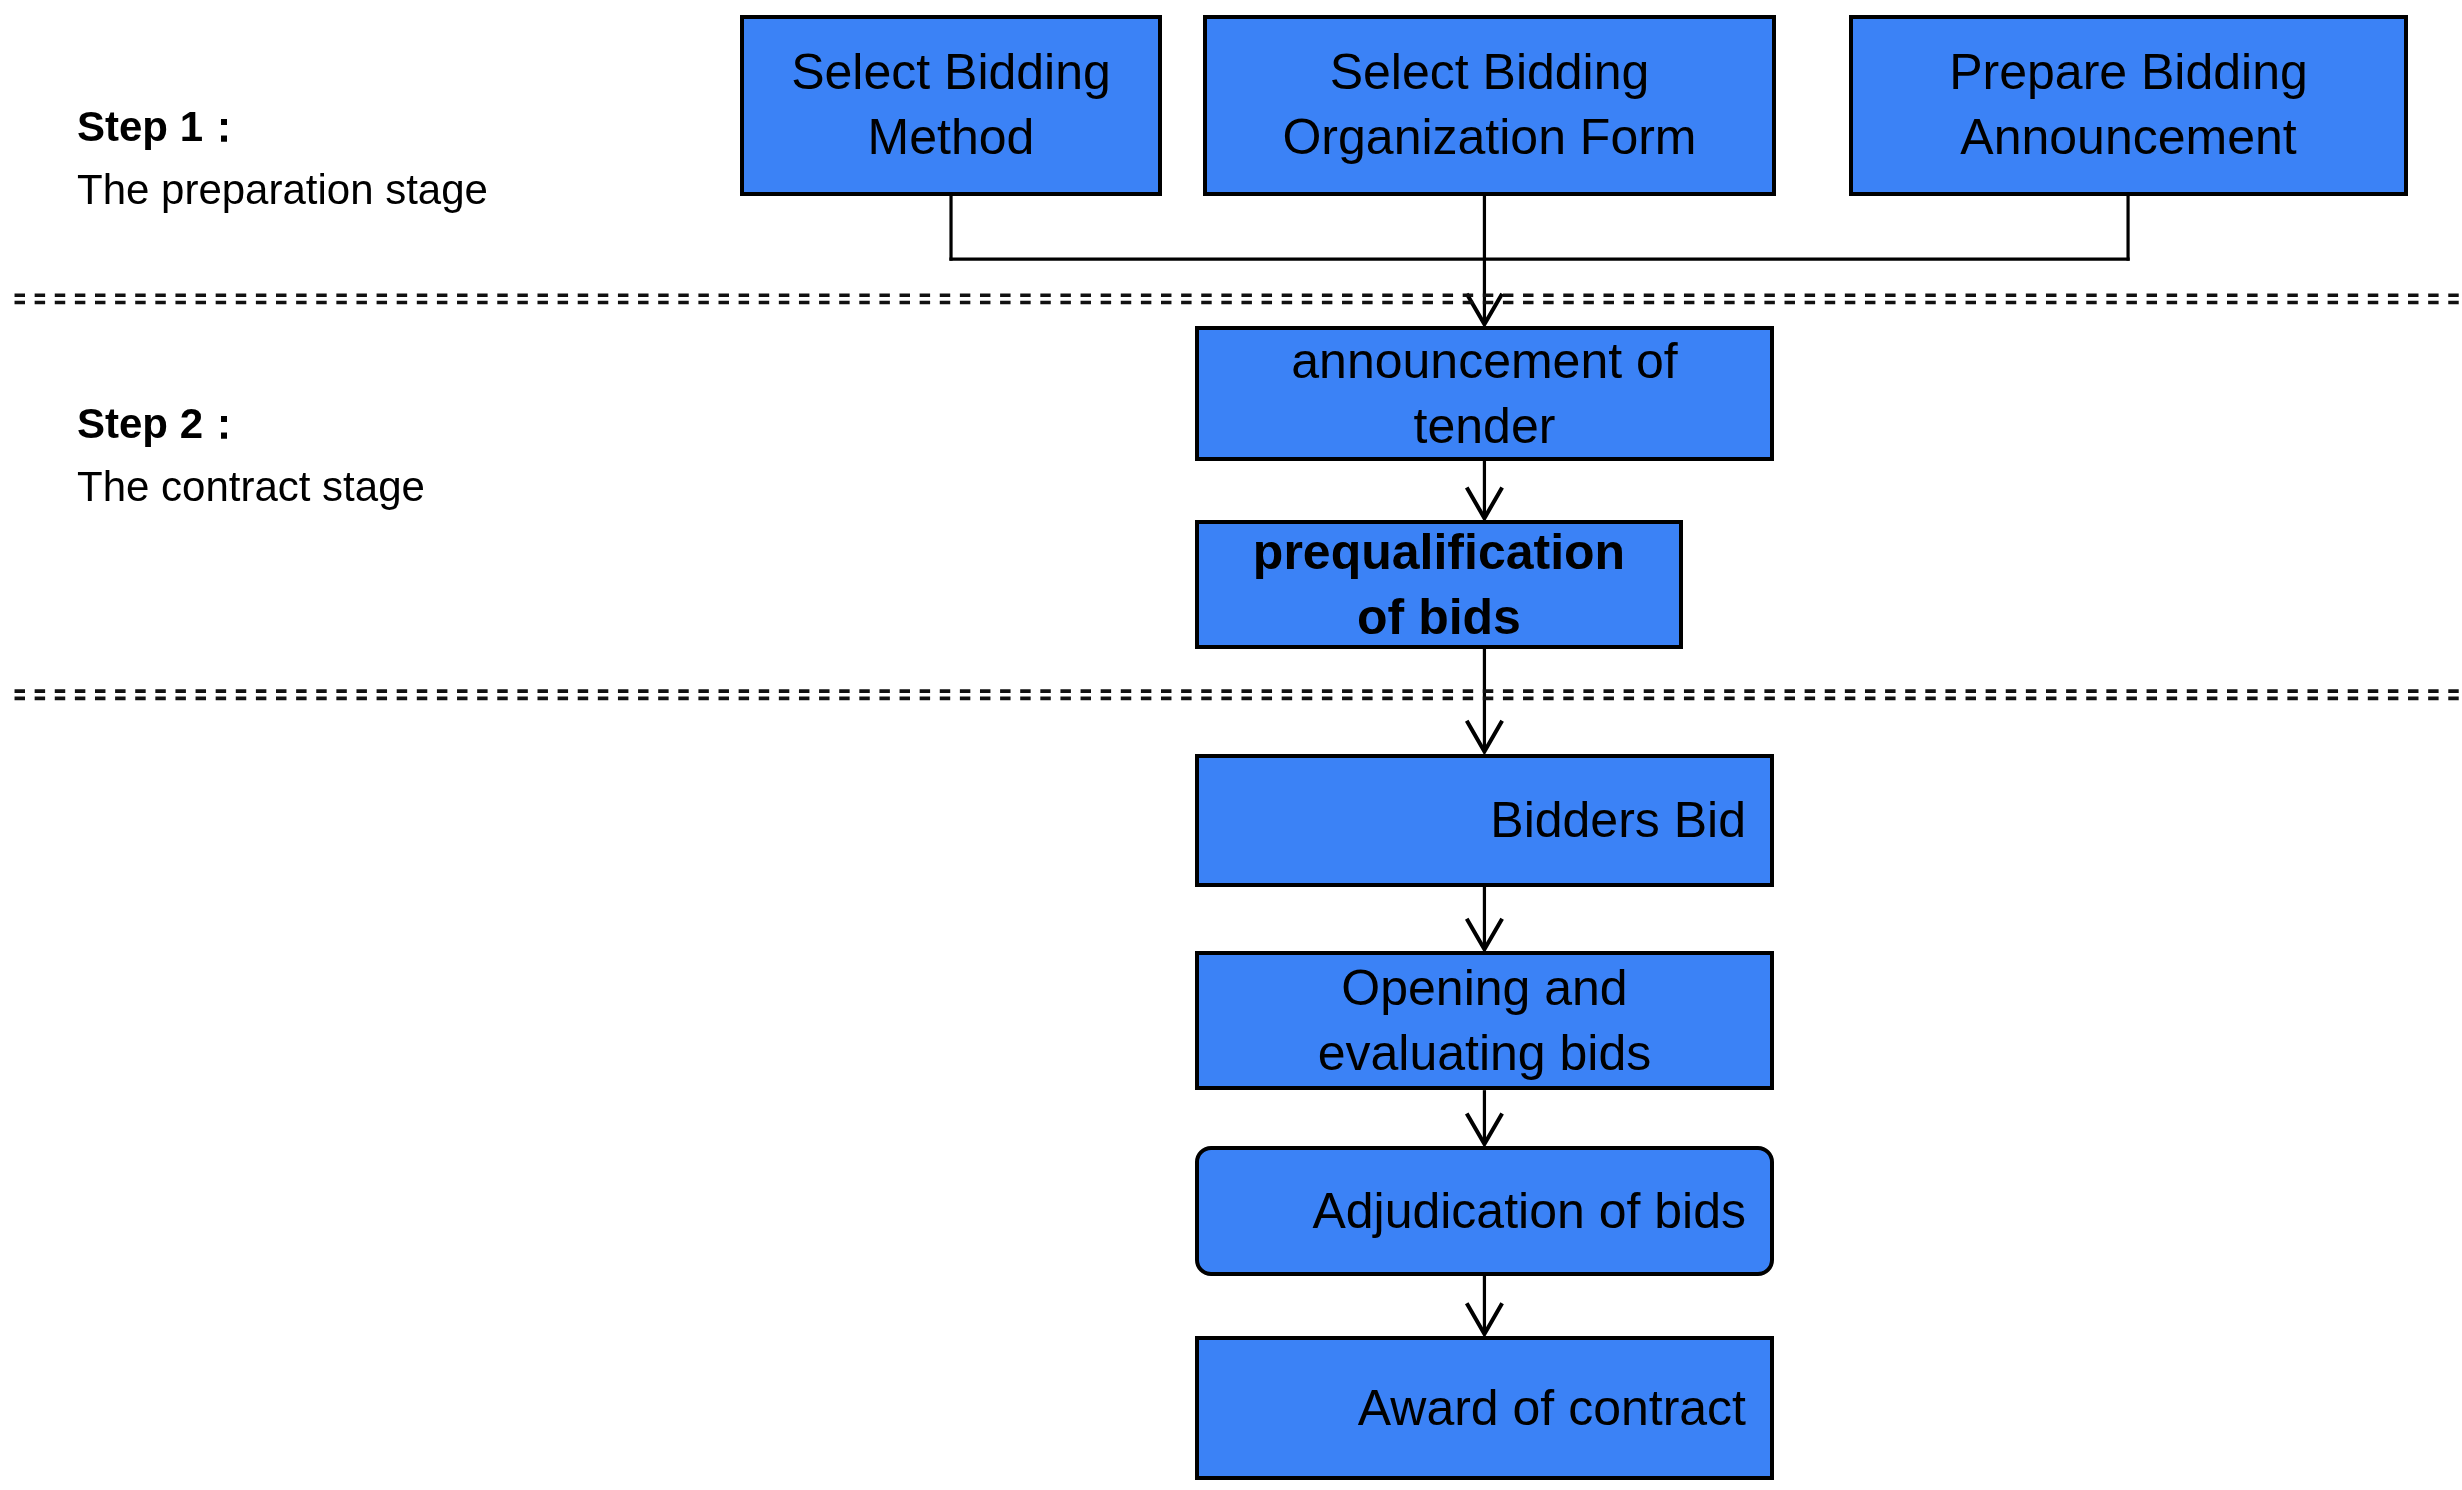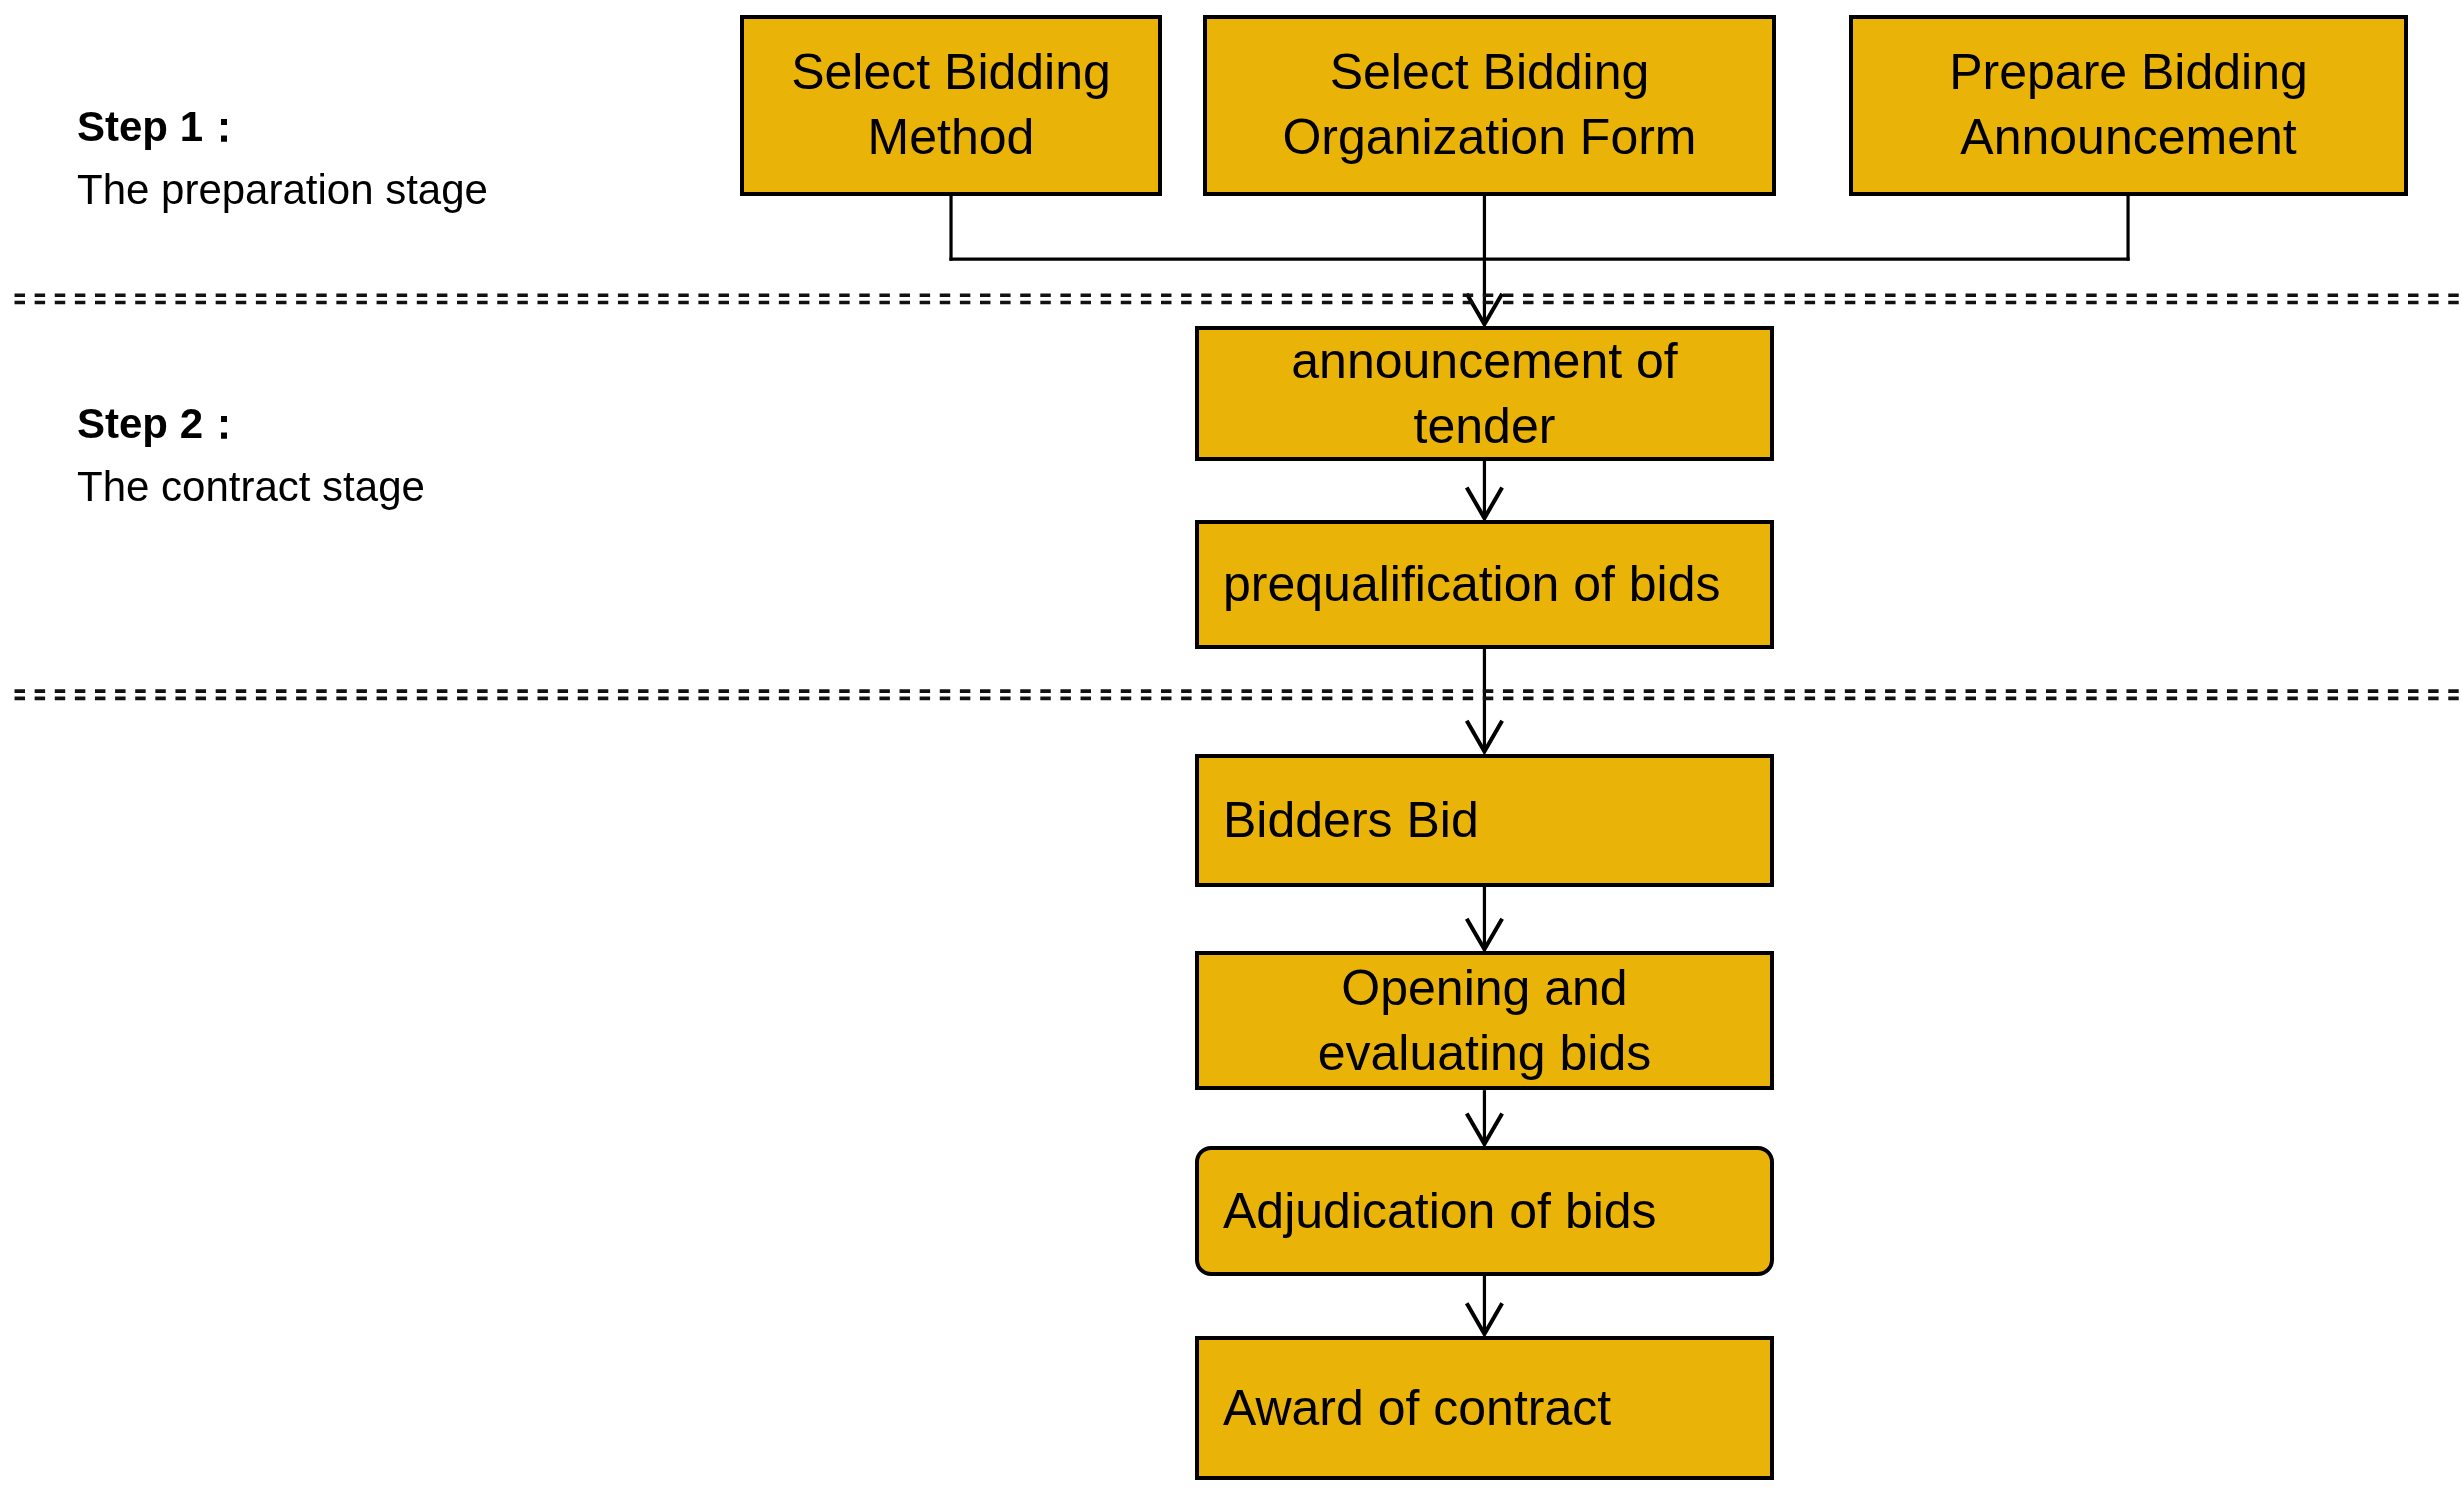--- a/index.html
+++ b/index.html
@@ -21,24 +21,24 @@
     left: 0;
     top: 0;
     width: 2462px;
     height: 1490px;
     pointer-events: none;
   }
   .fc-box {
     position: absolute;
     box-sizing: border-box;
     border: 4.8px solid #000000;
-    background: #eab308;
+    background: #3b82f6;
     display: flex;
     align-items: center;
-    justify-content: flex-start;
+    justify-content: flex-end;
     text-align: center;
     font-size: 50px;
     line-height: 1.3;
     padding: 0 24px;
     color: #000000;
   }
   .stage-label {
     position: absolute;
     left: 77px;
     font-size: 42px;
@@ -105,21 +105,21 @@
   <div class="fc-box" style="left:1203px; top:14.5px; width:573px; height:181px;">
     <span>Select Bidding Organization Form</span>
   </div>
   <div class="fc-box" style="left:1849px; top:14.5px; width:559px; height:181px;">
     <span>Prepare Bidding Announcement</span>
   </div>
 
   <div class="fc-box" style="left:1195px; top:326px; width:579px; height:135px;">
     <span>announcement of tender</span>
   </div>
-  <div class="fc-box" style="left:1195px; top:520px; width:579px; height:129px;">
+  <div class="fc-box" style="left:1195px; top:520px; width:488px; height:129px;font-weight:bold;">
     <span>prequalification of bids</span>
   </div>
 
   <div class="fc-box" style="left:1195px; top:754px; width:579px; height:133px;">
     <span>Bidders Bid</span>
   </div>
   <div class="fc-box" style="left:1195px; top:951px; width:579px; height:139px;">
     <span>Opening and evaluating bids</span>
   </div>
   <div class="fc-box" style="left:1195px; top:1146px; width:579px; height:130px;border-radius:16px;">

